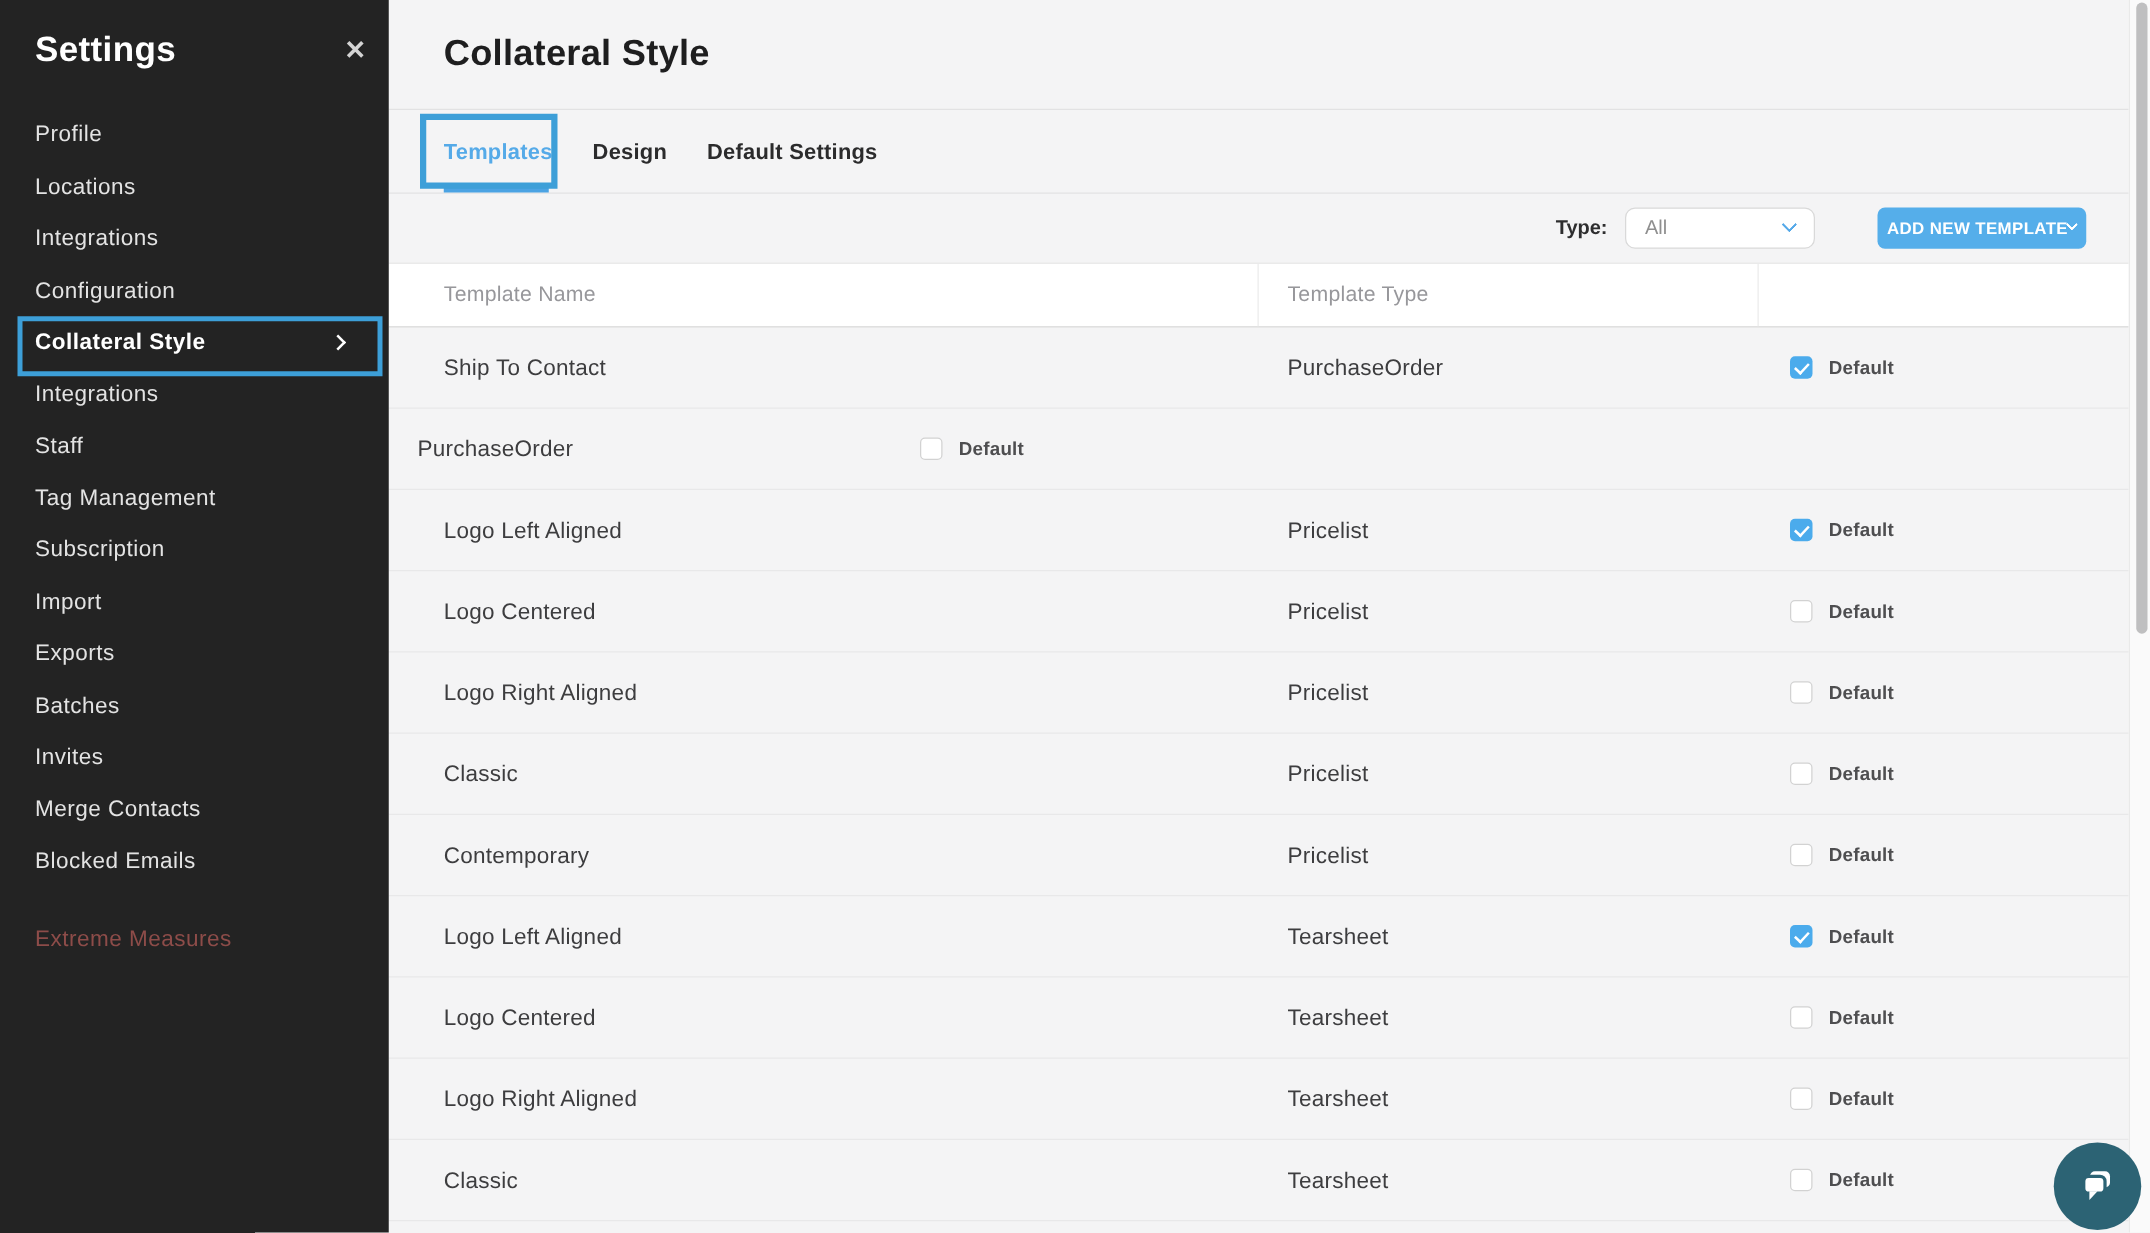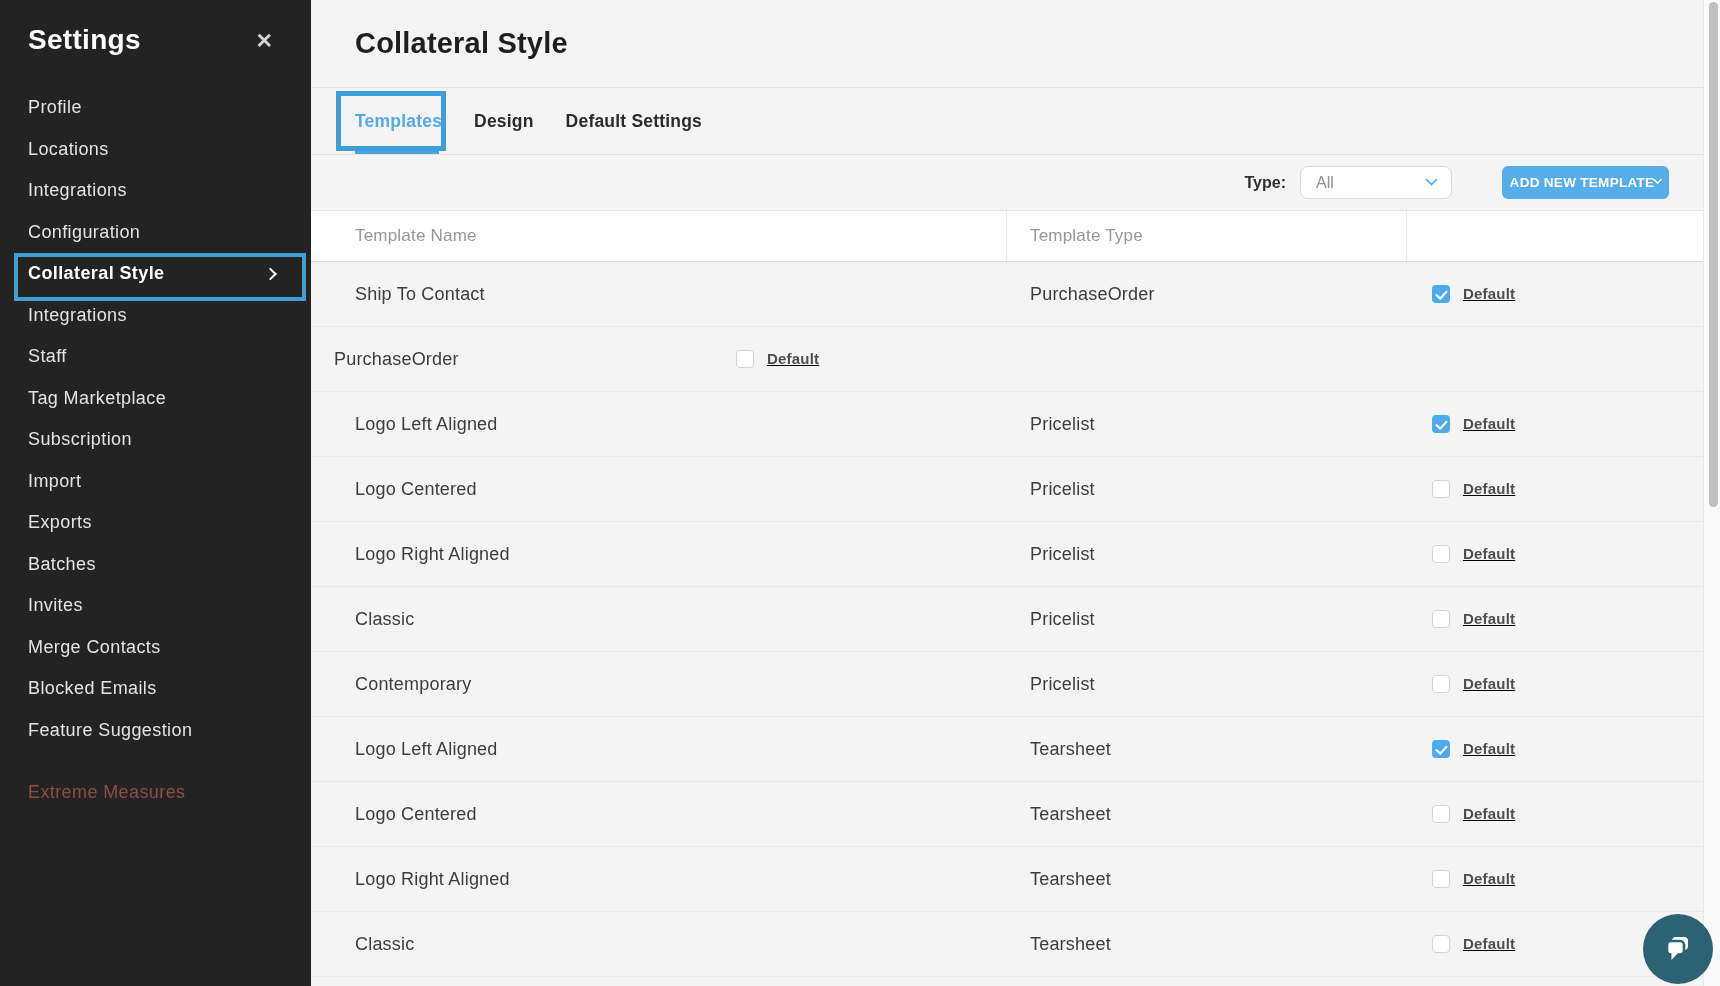--- a/index.html
+++ b/index.html
@@ -1,21 +1,21 @@
 <!DOCTYPE html>
 <html><head>
 <meta charset="utf-8">
 <style>
   * { margin:0; padding:0; box-sizing:border-box; font-family:"Liberation Sans", sans-serif; }
   html,body { width:1720px; height:986px; }
   body { position:relative; background:#f4f4f5; overflow:hidden; }
 
   
   .sidebar { position:absolute; left:0; top:0; width:311px; height:986px; background:#232323; z-index:5; }
-  .sidebar-header { display:flex; align-items:center; justify-content:space-between; padding:24px 38px 0 28px; }
+  .sidebar-header { display:flex; align-items:center; justify-content:space-between; padding:24px 18px 0 28px; }
   .sidebar-title { color:#ffffff; font-size:28px; font-weight:700; letter-spacing:0.3px; }
   .close-icon { color:#d4d4d4; font-size:21px; font-weight:700; cursor:pointer; line-height:1; }
   .nav { position:absolute; top:87px; left:0; right:0; }
   .nav-item { position:relative; height:41.5px; display:flex; align-items:center; padding:0 28px;
               font-size:18px; color:#e3e3e3; letter-spacing:0.4px; cursor:pointer; }
   .nav-item.active { color:#ffffff; font-weight:700; }
   .annotation-box-side { position:absolute; left:14px; top:0; width:292px; height:48px;
               border:4px solid #3d9fd8; pointer-events:none; }
   .chevron-right { position:absolute; left:266px; top:50%; width:9px; height:9px;
               border-right:2.6px solid #ffffff; border-bottom:2.6px solid #ffffff;
@@ -54,21 +54,21 @@
   .table-header { height:52px; background:#ffffff; border-top:1px solid #e4e4e4; border-bottom:1px solid #d6d6d6; display:flex; }
   .th { display:flex; align-items:center; font-size:17px; color:#97979b; letter-spacing:0.2px; }
   .th-name { width:696px; border-right:1px solid #ebebeb; padding-left:44px; }
   .th-type { width:400px; border-right:1px solid #ebebeb; padding-left:23px; }
   .th-actions { flex:1; }
 
   .row { height:65px; border-bottom:1px solid #e8e8e9; display:flex; align-items:center; cursor:pointer; }
   .cell { font-size:18px; color:#3d3d3f; letter-spacing:0.2px; }
   .cell-name { width:696px; padding-left:44px; }
   .cell-type { width:400px; padding-left:23px; }
-  .cell-default { flex:1; display:flex; align-items:flex-start; padding-left:25px;text-decoration:underline; }
+  .cell-default { flex:1; display:flex; align-items:flex-end; padding-left:25px; }
   .checkbox { position:relative; width:18px; height:18px; border-radius:4px; background:#ffffff;
               border:1.5px solid #d2d2d2; cursor:pointer; flex:none; }
   .checkbox.checked { background:#4babec; border:none; }
   .checkbox.checked::after { content:""; position:absolute; left:6px; top:2.5px; width:5px; height:9px;
               border-right:2.6px solid #ffffff; border-bottom:2.6px solid #ffffff; transform:rotate(43deg); }
   .default-label { margin-left:13px; font-size:15px; font-weight:700; color:#4e4e50; letter-spacing:0.2px; }
 
   
   .scrollbar { position:absolute; right:0; top:0; width:17px; height:986px; background:#fafafa; border-left:1px solid #e9e9e9; }
   .scrollbar-thumb { position:absolute; left:5px; top:2px; width:9px; height:505px; border-radius:5px; background:#bfbfc0; cursor:pointer; }
@@ -103,21 +103,21 @@
       <span class="annotation-box-side"></span>
       <span class="chevron-right"></span>
     </div>
     <div class="nav-item">
         <span>Integrations</span>
       </div>
     <div class="nav-item">
         <span>Staff</span>
       </div>
     <div class="nav-item">
-        <span>Tag Marketplace</span>
+        <span>Tag Management</span>
       </div>
     <div class="nav-item">
         <span>Subscription</span>
       </div>
     <div class="nav-item">
         <span>Import</span>
       </div>
     <div class="nav-item">
         <span>Exports</span>
       </div>
@@ -125,23 +125,20 @@
         <span>Batches</span>
       </div>
     <div class="nav-item">
         <span>Invites</span>
       </div>
     <div class="nav-item">
         <span>Merge Contacts</span>
       </div>
     <div class="nav-item">
         <span>Blocked Emails</span>
-      </div>
-    <div class="nav-item">
-        <span>Feature Suggestion</span>
       </div>
     <div class="nav-item danger">
         <span>Extreme Measures</span>
       </div>
   </nav>
 </aside>
 
 <main class="main">
 
   <div class="titlebar">

